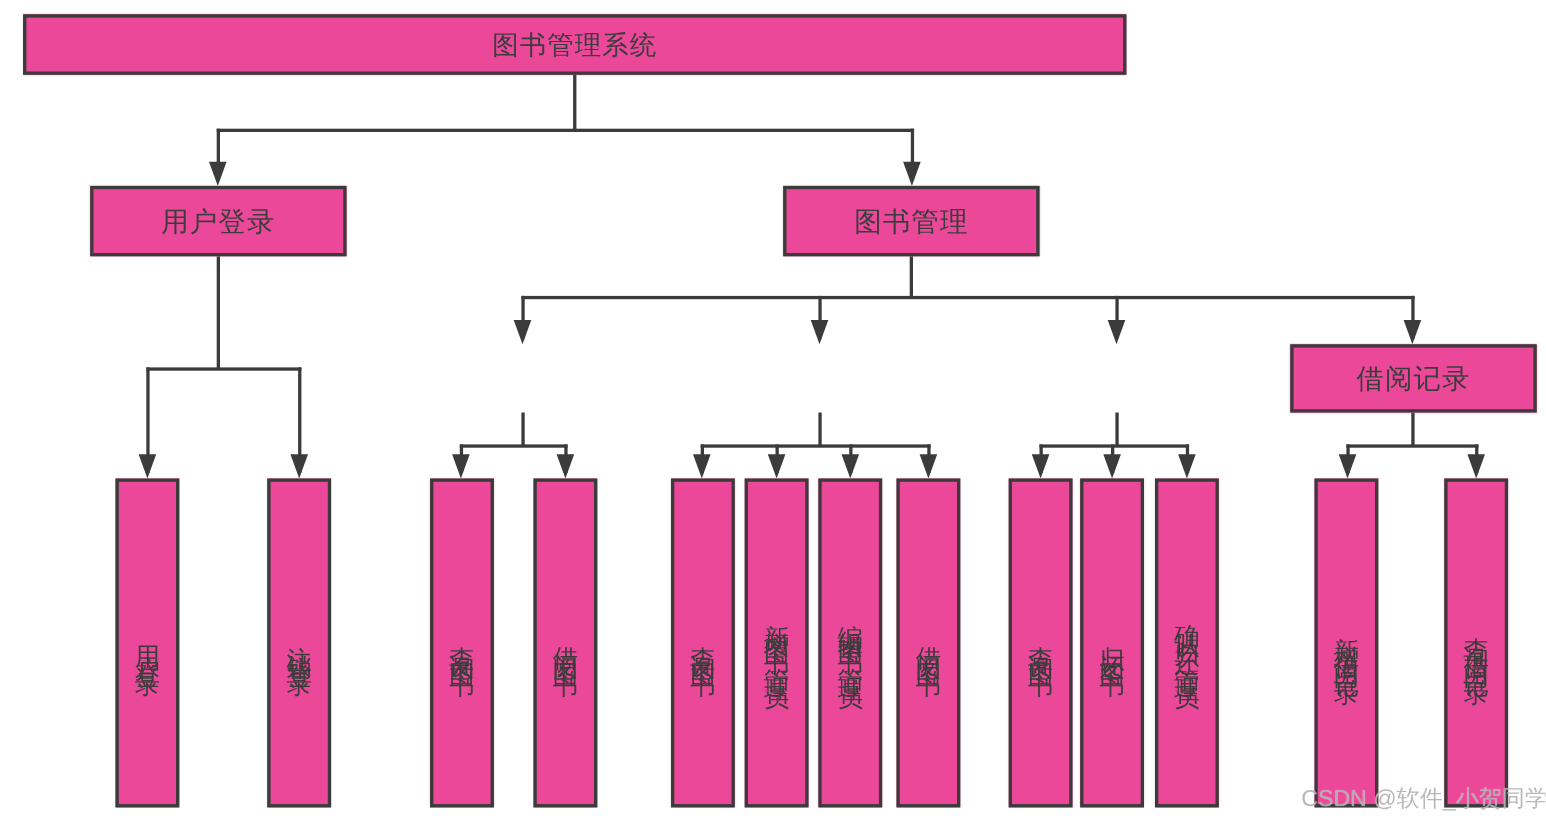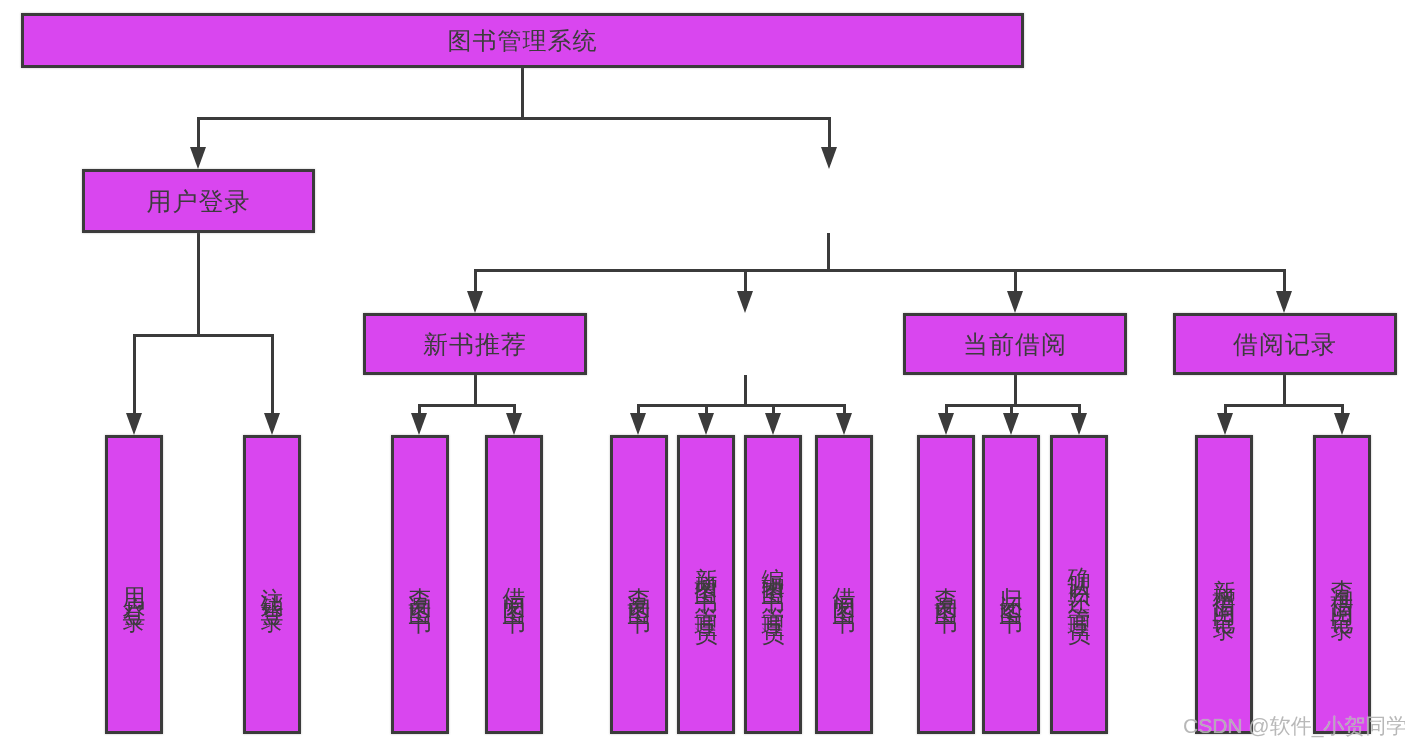--- a/index.html
+++ b/index.html
@@ -2,21 +2,21 @@
 <html><head>
 <meta charset="utf-8">
 <style>
   html,body{margin:0;padding:0;background:#ffffff;}
   body{
     width:1405px;height:747px;position:relative;overflow:hidden;
     font-family:"Liberation Sans","DejaVu Sans",sans-serif;
   }
   #diagram{position:absolute;left:0;top:0;width:1405px;height:747px;}
   .node{
-    position:absolute;box-sizing:border-box;background:#d946ef;
+    position:absolute;box-sizing:border-box;background:#ec4899;
     border:3px solid #3b3b3b;color:#3c3c3c;
     display:flex;align-items:center;justify-content:center;
     box-shadow:0 0 2px rgba(120,120,120,.45);
   }
   .node.h span{font-size:25px;letter-spacing:1px;white-space:nowrap;}
   .node.root span{font-size:24px;}
   .node.v span{
     writing-mode:vertical-rl;text-orientation:mixed;
     font-size:23px;letter-spacing:8px;line-height:1;white-space:nowrap;
   }
@@ -87,25 +87,22 @@
     <div class="line" style="left: 1224px; top: 404px; width: 3px; height: 26px;"></div>
     <div class="arrow" style="left: 1217px; top: 413px;"></div>
     <div class="line" style="left: 1341px; top: 404px; width: 3px; height: 26px;"></div>
     <div class="arrow" style="left: 1334px; top: 413px;"></div>
     <div class="node h root" style="left: 21px; top: 13px; width: 1003px; height: 55px;">
       <span>图书管理系统</span>
     </div>
     <div class="node h" style="left: 82px; top: 169px; width: 233px; height: 64px;">
       <span>用户登录</span>
     </div>
-    <div class="node h" style="left: 363px; top: 313px; width: 224px; height: 62px;">
-      <span>新书推荐</span>
-    </div>
-    <div class="node h" style="left: 903px; top: 313px; width: 224px; height: 62px;">
-      <span>当前借阅</span>
+    <div class="node h" style="left: 712px; top: 169px; width: 233px; height: 64px;">
+      <span>图书管理</span>
     </div>
     <div class="node h" style="left: 1173px; top: 313px; width: 224px; height: 62px;">
       <span>借阅记录</span>
     </div>
     <div class="node v" style="left: 105px; top: 435px; width: 58px; height: 299px;">
       <span>用户登录</span>
     </div>
     <div class="node v" style="left: 243px; top: 435px; width: 58px; height: 299px;">
       <span>注销登录</span>
     </div>

